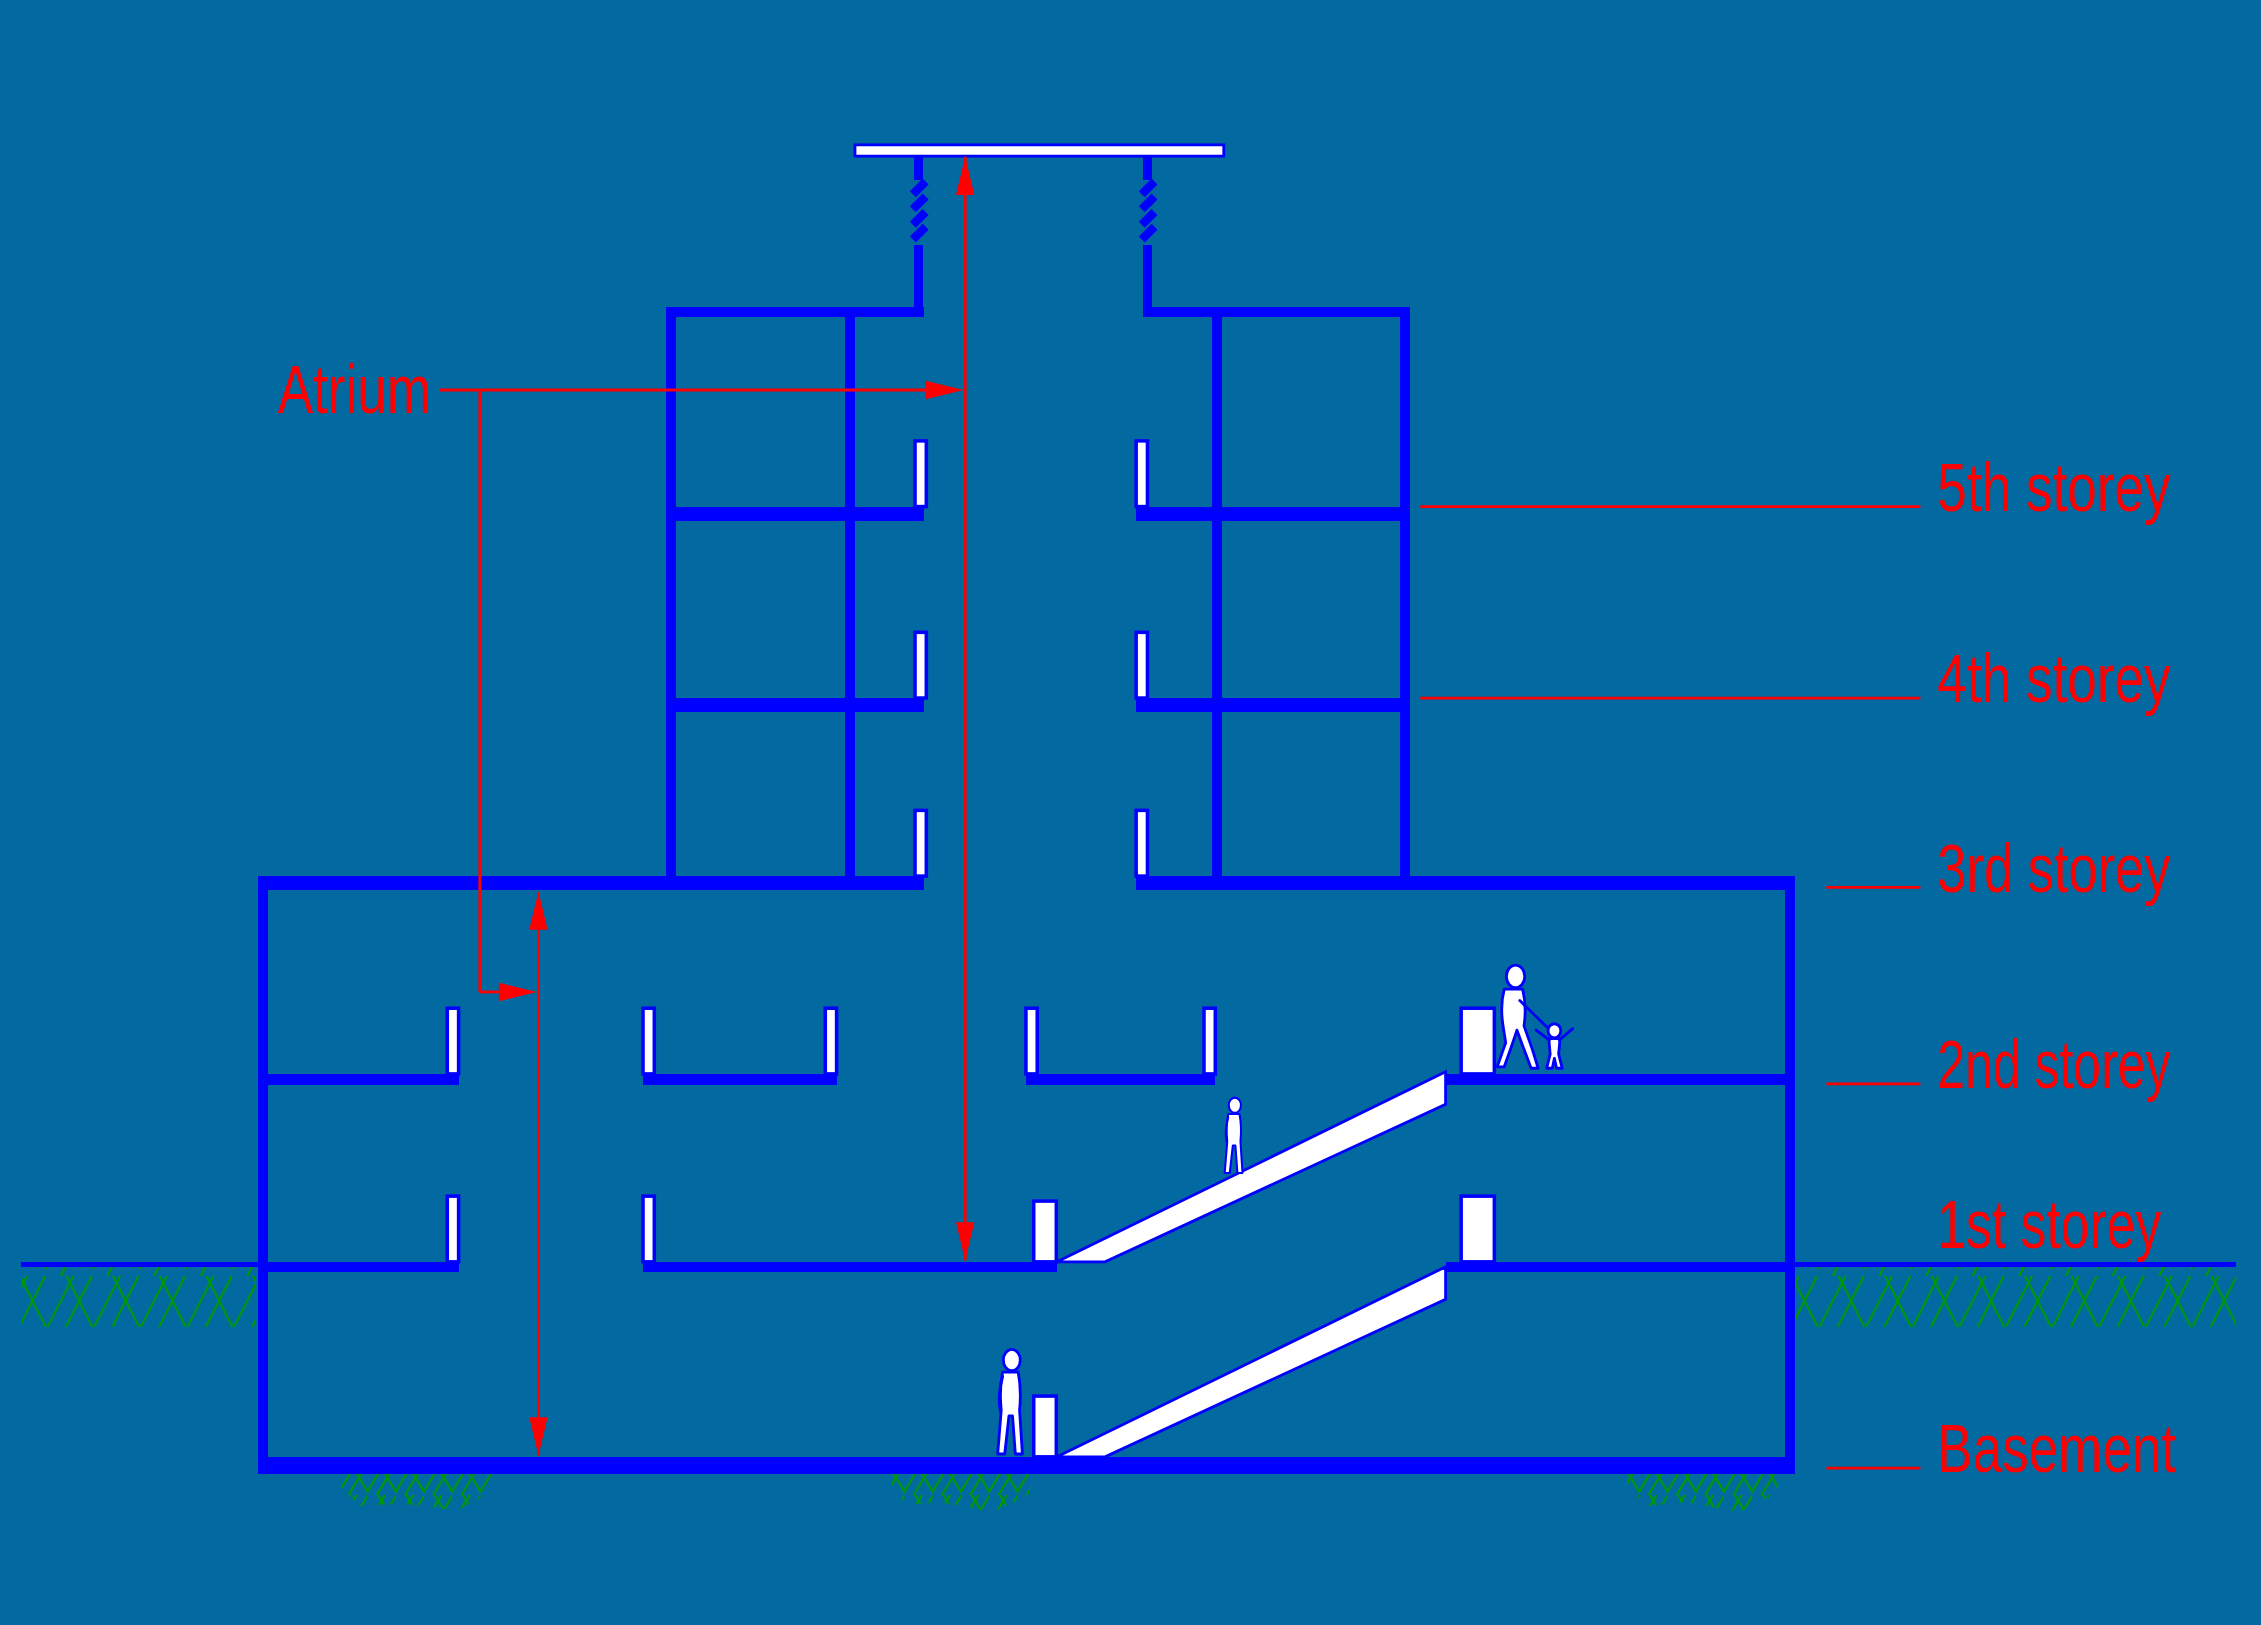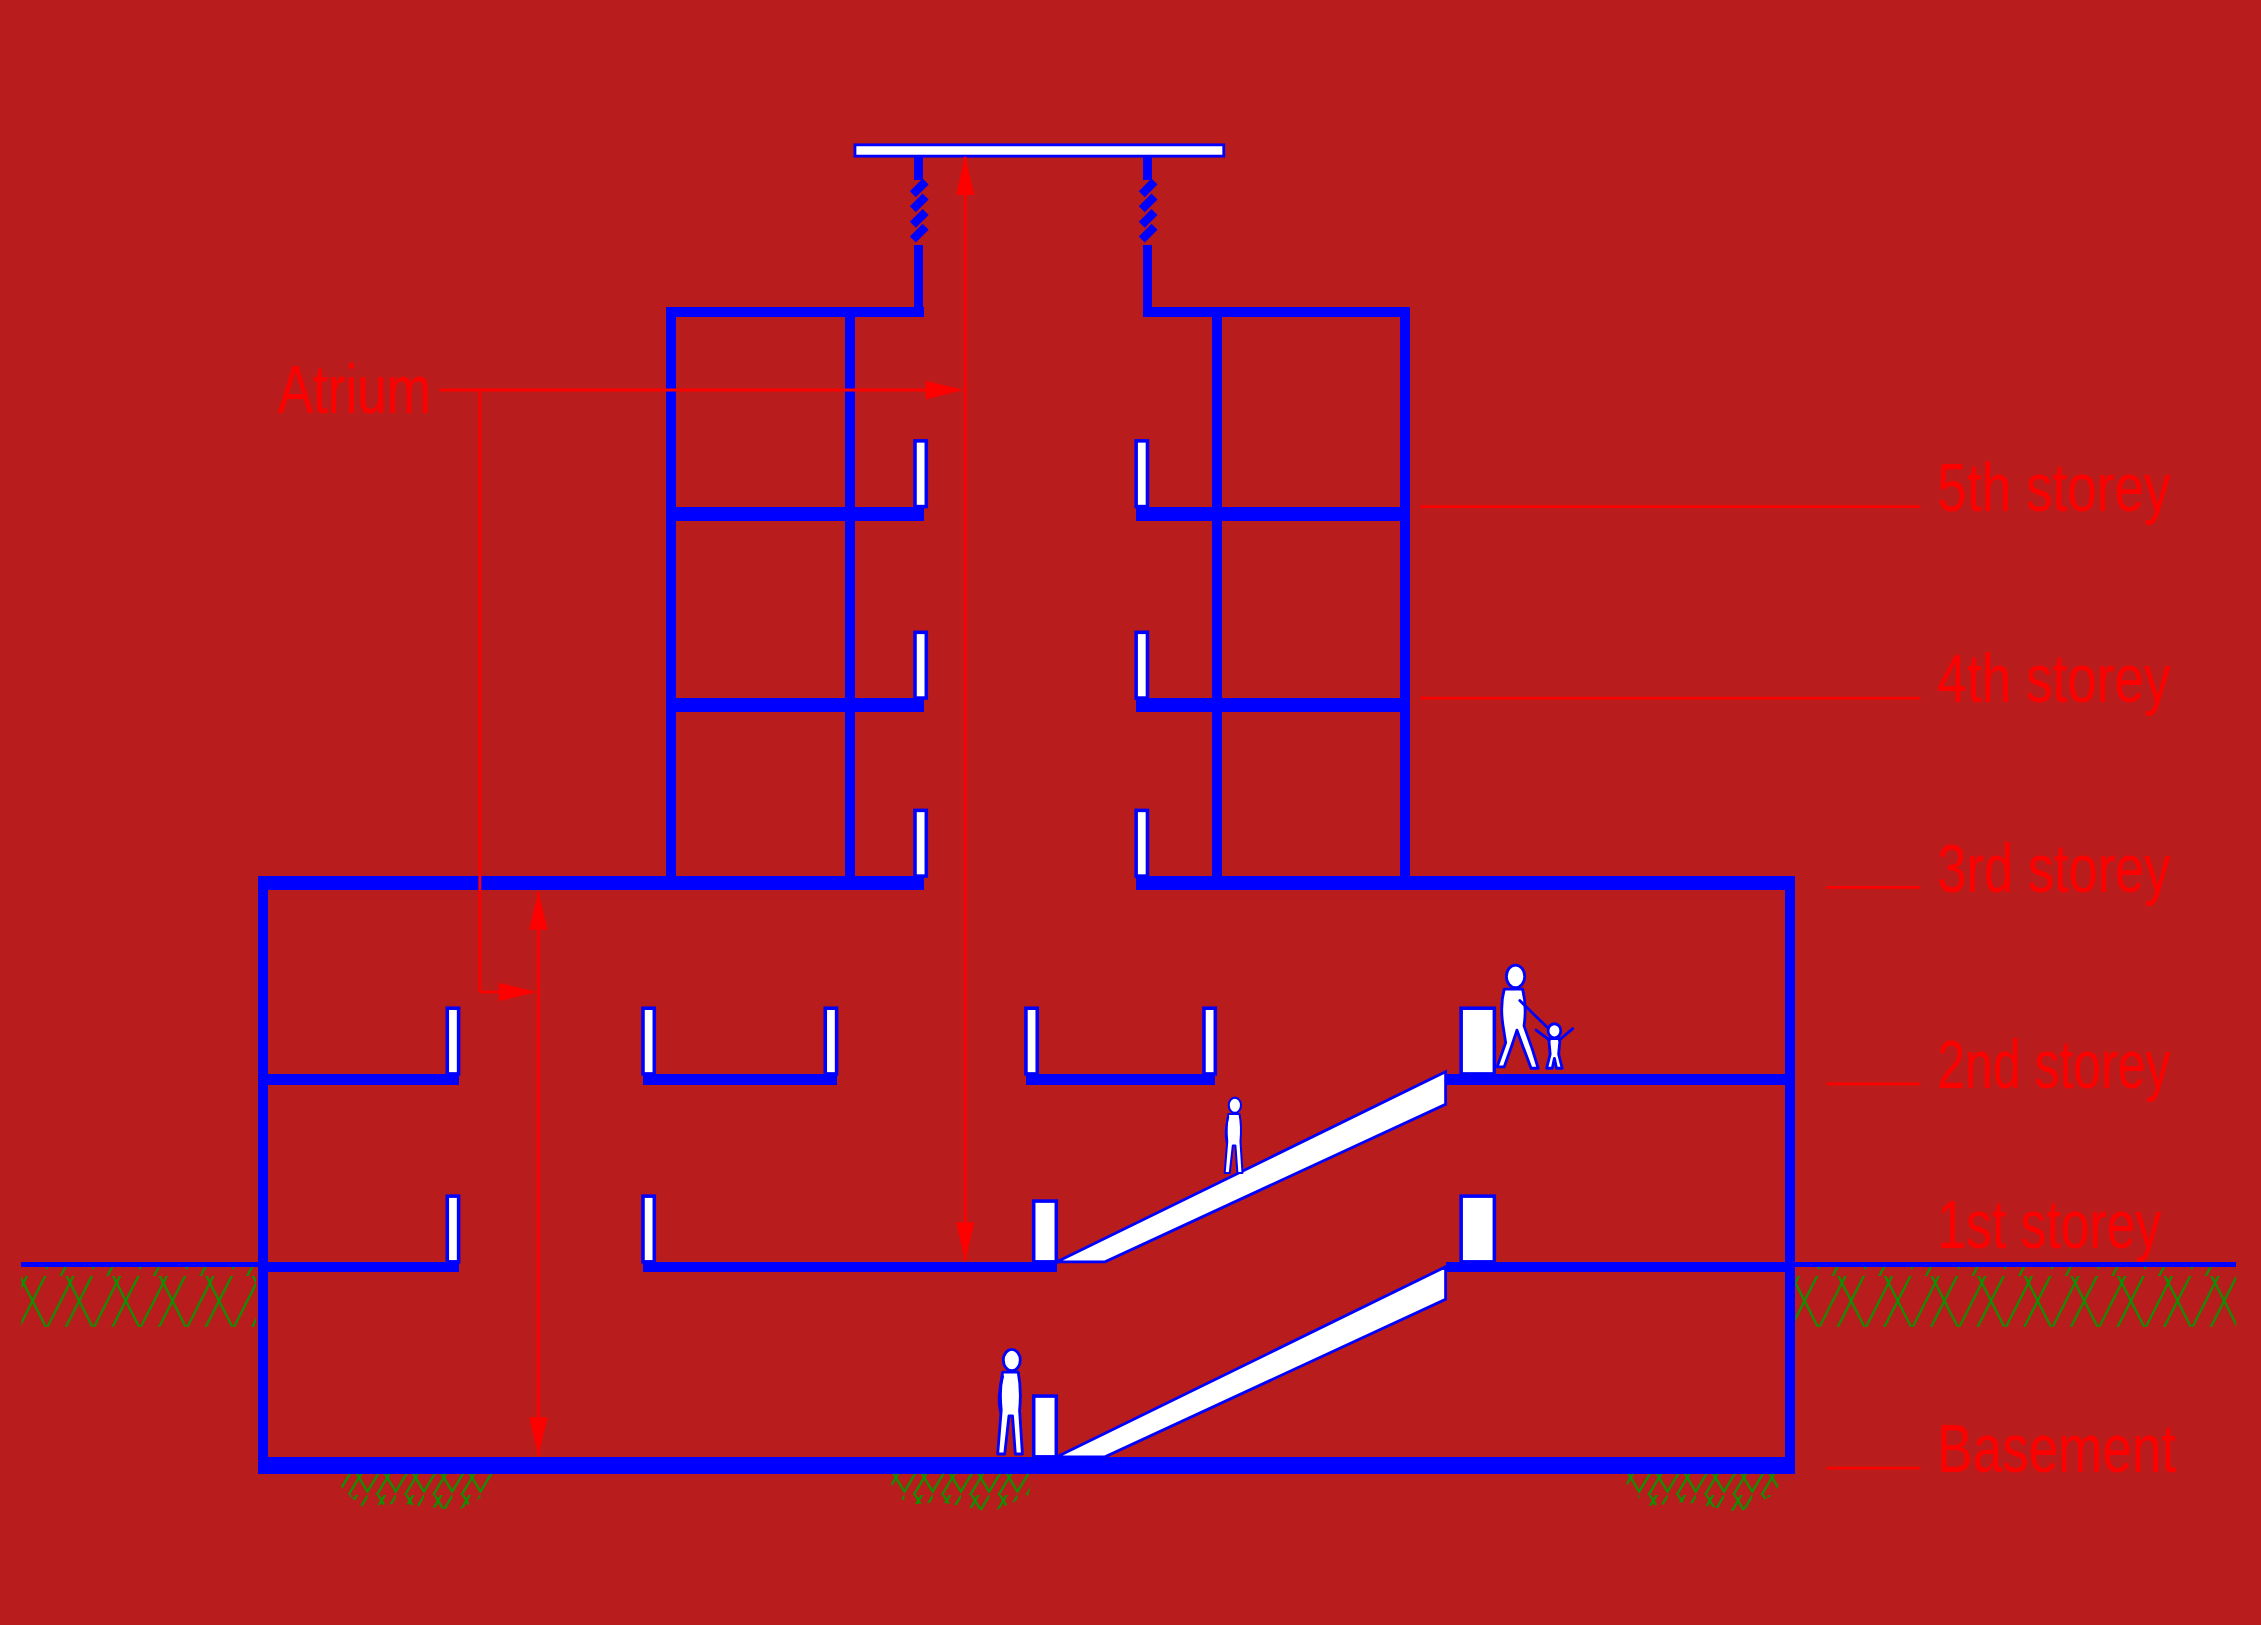--- a/index.html
+++ b/index.html
@@ -1,16 +1,16 @@
 <!DOCTYPE html>
 <html style="font-size:11.3px"><head>
 <meta charset="utf-8">
 <style>
   html,body{margin:0;padding:0;background:#ffffff;}
-  .stage{position:relative;width:2261px;height:1625px;background:#b91c1c;overflow:hidden;
+  .stage{position:relative;width:2261px;height:1625px;background:#0369a1;overflow:hidden;
          font-family:"Liberation Sans", sans-serif;text-align:center;}
   svg{position:absolute;left:0;top:0;}
   text{font-family:"Liberation Sans", sans-serif;}
   .lbl{font-size:96px;fill:#fe0000;}
 </style>
 </head>
 <body>
 
 <div class="stage">
 <svg width="2261" height="1625" viewBox="0 0 3200 2300">

